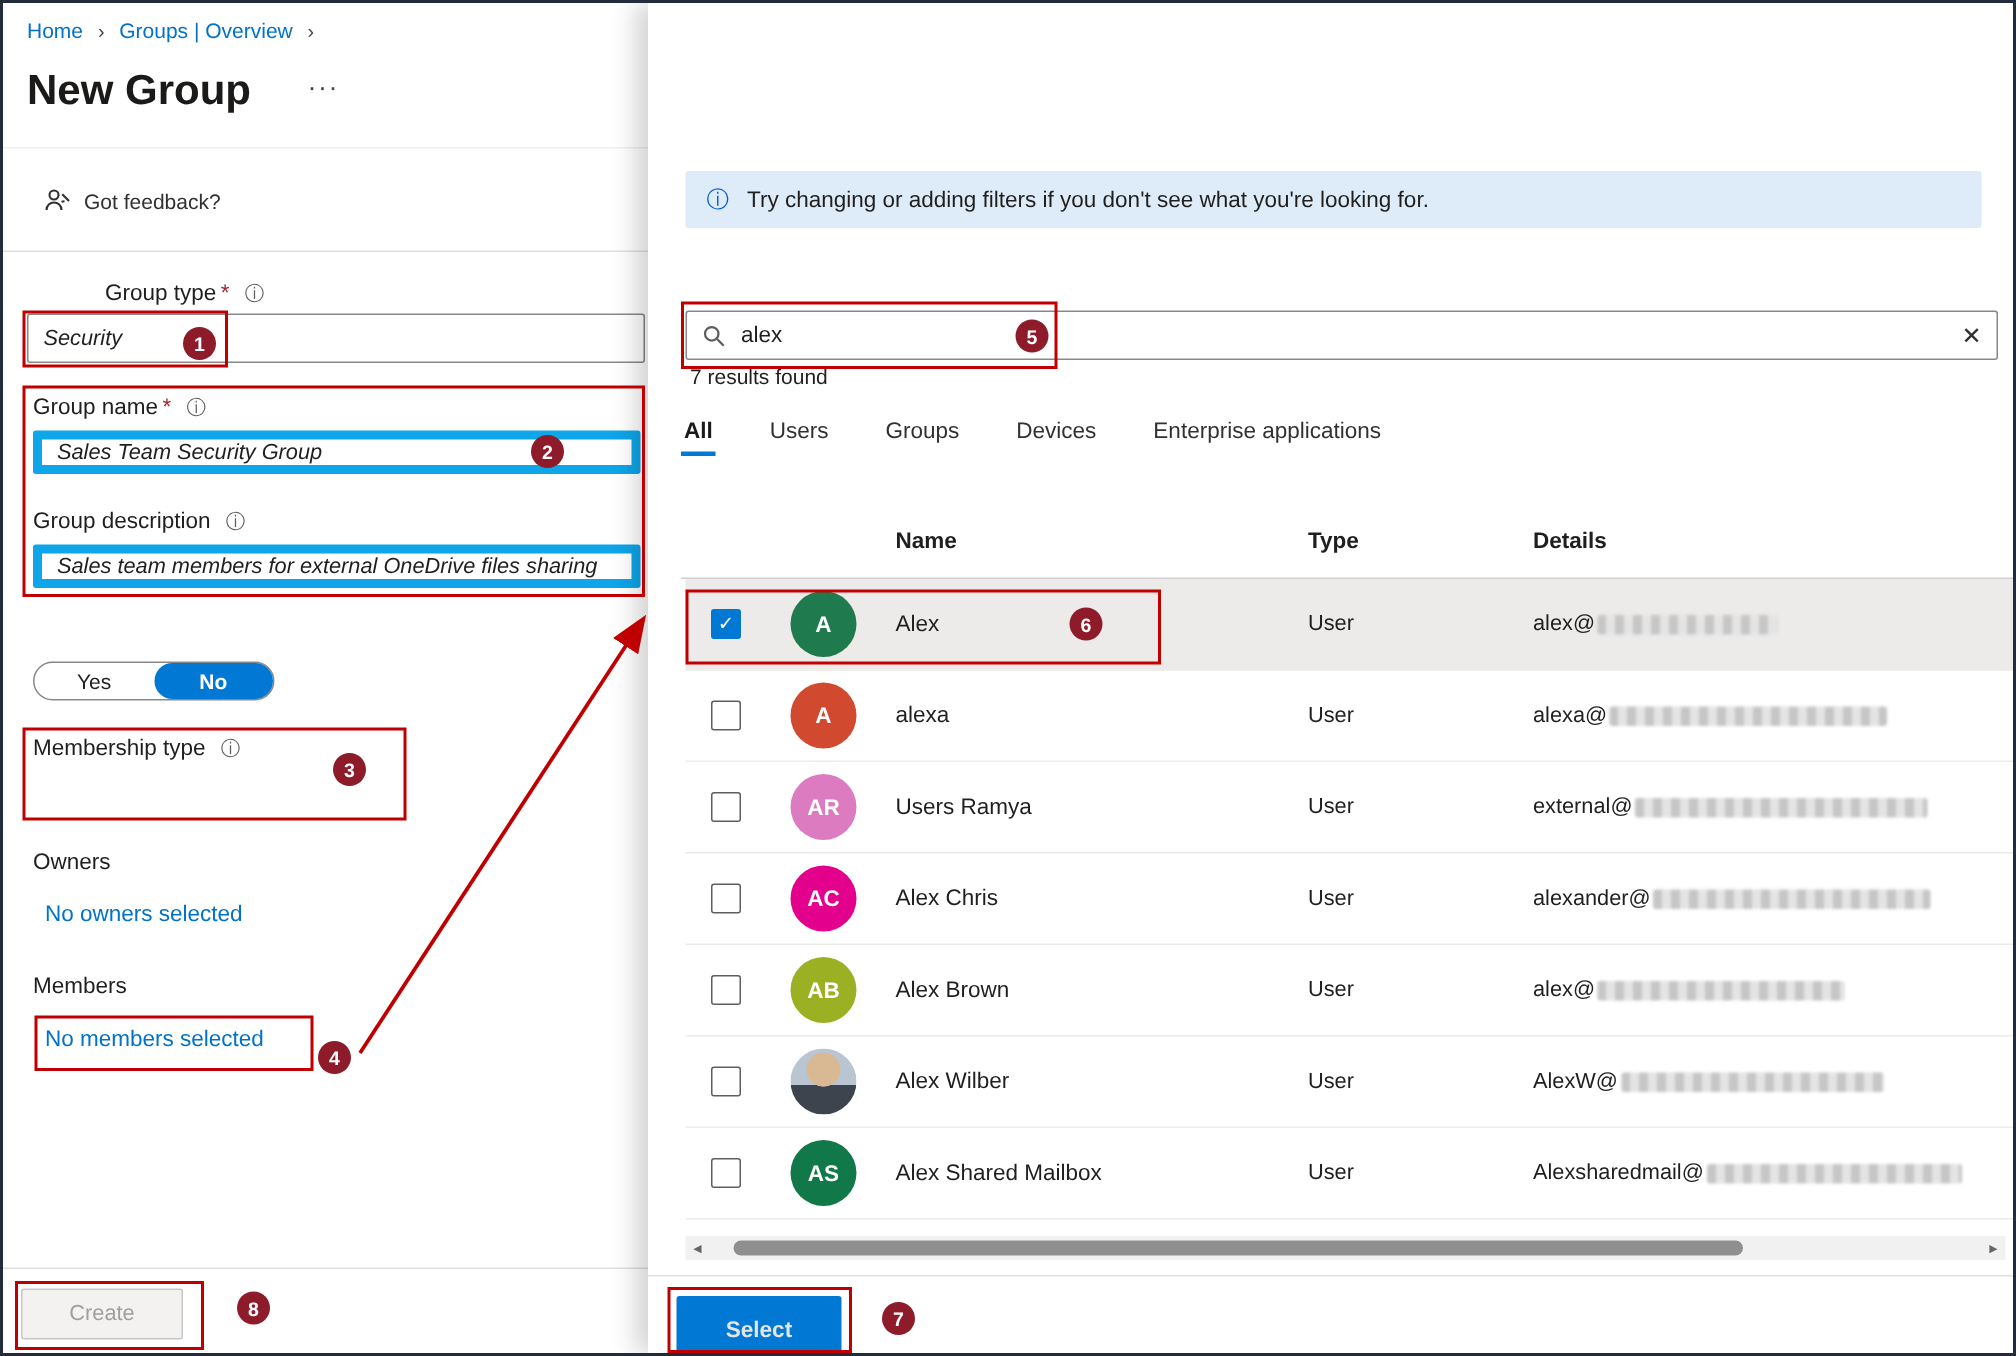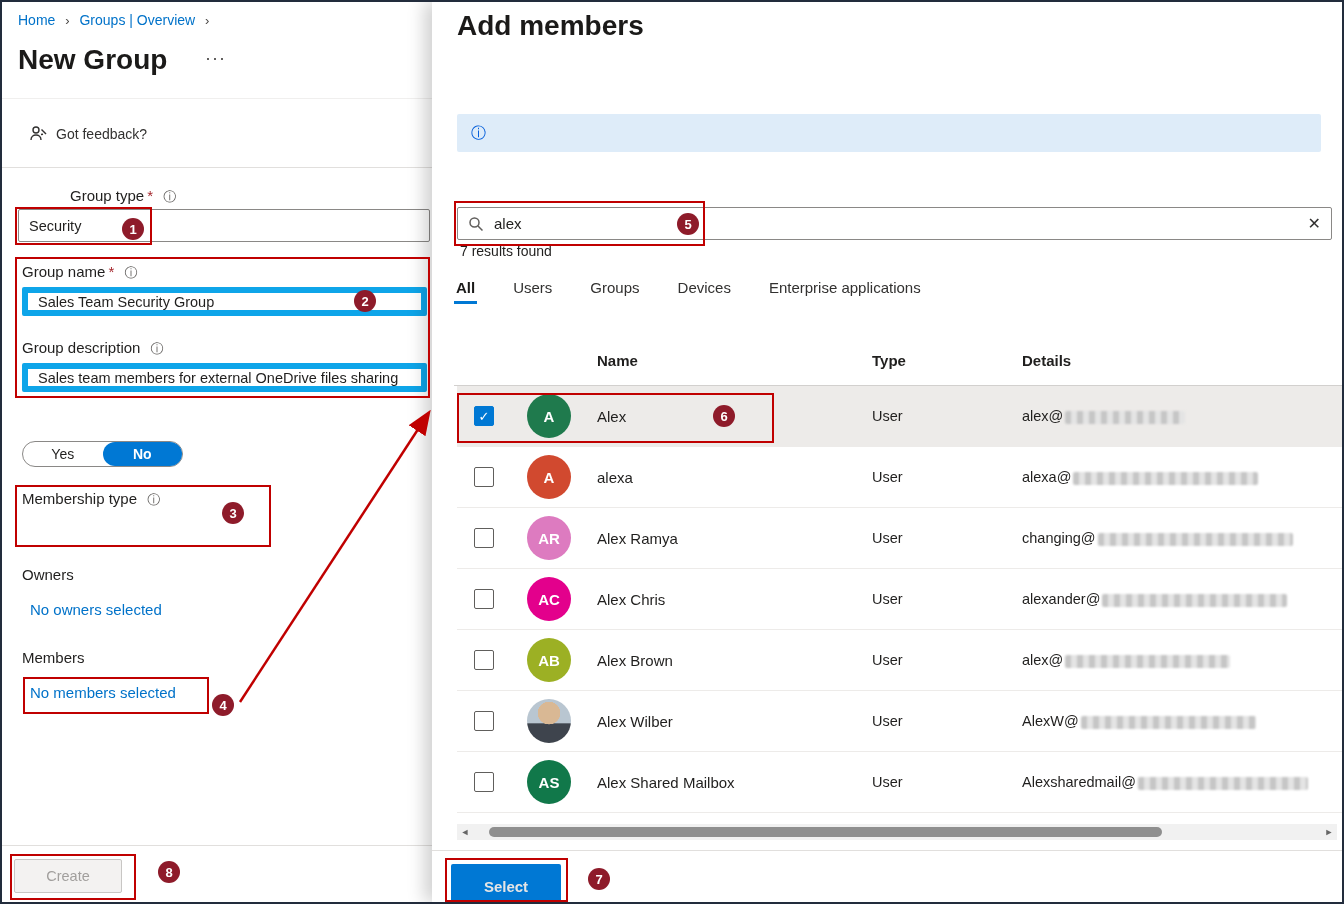--- a/index.html
+++ b/index.html
@@ -22,21 +22,21 @@
   .page-title{position:absolute;left:16px;top:42px;font-size:28px;font-weight:bold;color:#1b1a19;}
   .more-menu{position:absolute;left:203px;top:46px;font-size:18px;color:#484644;letter-spacing:1px;cursor:pointer;}
   .divider{position:absolute;left:0;width:430px;height:1px;background:#e1dfdd;}
   .d1{top:96px;background:#f0efee;}
   .d2{top:165px;}
   .d3{top:843px;}
   .feedback{position:absolute;left:28px;top:123px;display:flex;align-items:center;gap:8px;font-size:14px;color:#323130;cursor:pointer;}
   .field-label{position:absolute;left:20px;font-size:15px;color:var(--text);}
   .req{color:#a4262c;margin-left:3px;}
   .info{color:var(--muted);font-size:13px;margin-left:6px;}
-  .select-box,.text-input{position:absolute;background:#fff;border:1px solid #8a8886;font-size:14.5px;color:var(--text);display:flex;align-items:center;padding:0 10px;border-radius:2px;}
+  .select-box,.text-input{position:absolute;background:#fff;border:1px solid #8a8886;font-size:14.5px;color:var(--text);display:flex;align-items:center;padding:0 10px;border-radius:2px;font-style:italic;}
   .red-input{border:6px solid #0ea5e9;}
   .disabled-input{background:#f3f2f1;border:1px solid #d2d0ce;color:#9d9b99;}
   .toggle{position:absolute;left:20px;top:439px;width:161px;height:26px;border:1px solid #8a8886;border-radius:13px;display:flex;font-size:14px;cursor:pointer;background:#fff;}
   .toggle-yes{flex:1;display:flex;align-items:center;justify-content:center;color:var(--text);}
   .toggle-no{flex:1;display:flex;align-items:center;justify-content:center;background:var(--accent);color:#fff;border-radius:13px;font-weight:bold;}
   .blue-link{position:absolute;font-size:15px;color:var(--link);cursor:pointer;}
   .create-btn{position:absolute;left:12px;top:857px;width:108px;height:34px;background:#f3f2f1;border:1px solid #c8c6c4;border-radius:2px;color:#a19f9d;font-size:14.5px;display:flex;align-items:center;justify-content:center;cursor:default;}
 
   
   .right-pane{position:absolute;left:430px;top:0;width:914px;height:900px;background:#fff;z-index:10;box-shadow:-8px 0 16px rgba(0,0,0,0.18);}
@@ -157,24 +157,24 @@
       <span>Members</span>
     </div>
     <span class="blue-link" style="left:28px;top:682px;">No members selected</span>
 
     <div class="divider d3"></div>
     <div class="create-btn">Create</div>
   </div>
 
   <div class="right-pane">
 
-    <div class="panel-title">Add members</div>
 
     <div class="banner">
       <span class="banner-info">ⓘ</span>
+      <span>Try changing or adding filters if you don't see what you're looking for.</span>
     </div>
 
     <div class="search-label">
       <span>Search</span>
       <span class="info">ⓘ</span>
     </div>
 
     <div class="search-box">
       <svg width="16" height="16" viewBox="0 0 16 16">
         <circle cx="6.5" cy="6.5" r="4.5" fill="none" stroke="#605e5c" stroke-width="1.5"></circle>
@@ -216,24 +216,24 @@
       <span class="avatar" style="background: rgb(209, 73, 47);">A</span>
       <span class="cell name">alexa</span>
       <span class="cell type">User</span>
       <span class="cell details">
         <span class="details-prefix">alexa@</span><span class="redacted" style="width: 185px;"></span>
       </span>
     </div>
         <div class="member-row" style="top: 506px;">
       <span class="checkbox"></span>
       <span class="avatar" style="background: rgb(221, 123, 192);">AR</span>
-      <span class="cell name">Alex Ramya</span>
-      <span class="cell type">User</span>
-      <span class="cell details">
-        <span class="details-prefix">changing@</span><span class="redacted" style="width: 195px;"></span>
+      <span class="cell name">Users Ramya</span>
+      <span class="cell type">User</span>
+      <span class="cell details">
+        <span class="details-prefix">external@</span><span class="redacted" style="width: 195px;"></span>
       </span>
     </div>
         <div class="member-row" style="top: 567px;">
       <span class="checkbox"></span>
       <span class="avatar" style="background: rgb(227, 0, 140);">AC</span>
       <span class="cell name">Alex Chris</span>
       <span class="cell type">User</span>
       <span class="cell details">
         <span class="details-prefix">alexander@</span><span class="redacted" style="width: 185px;"></span>
       </span>

